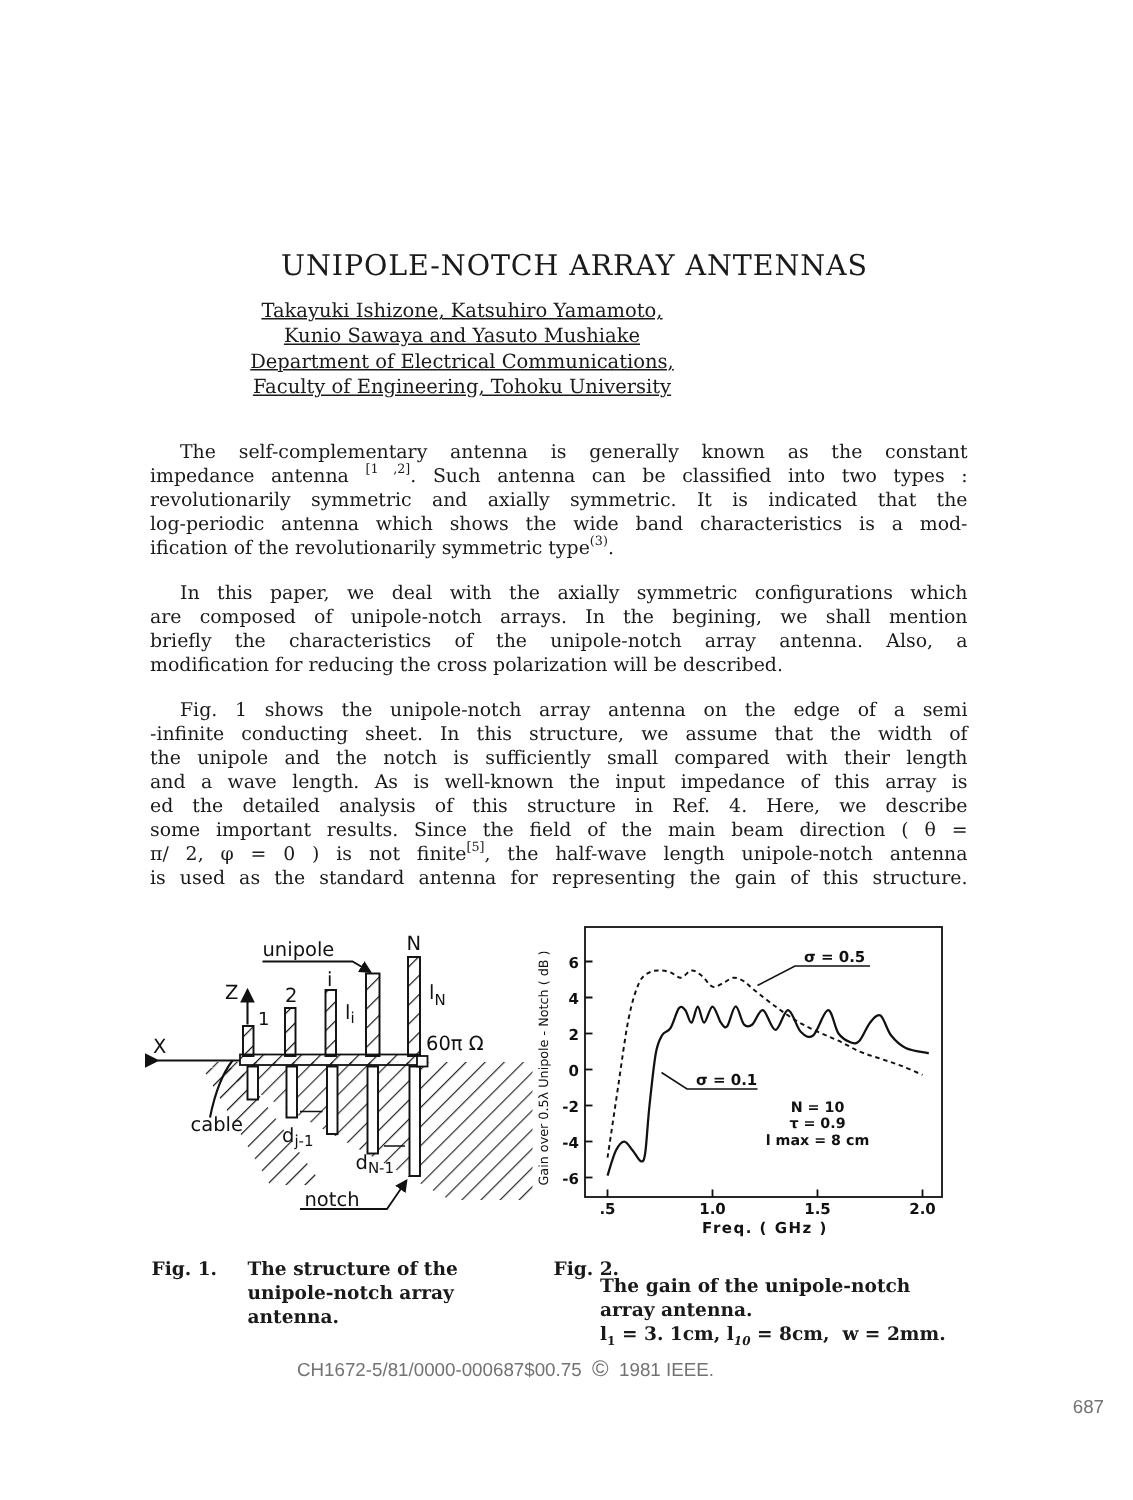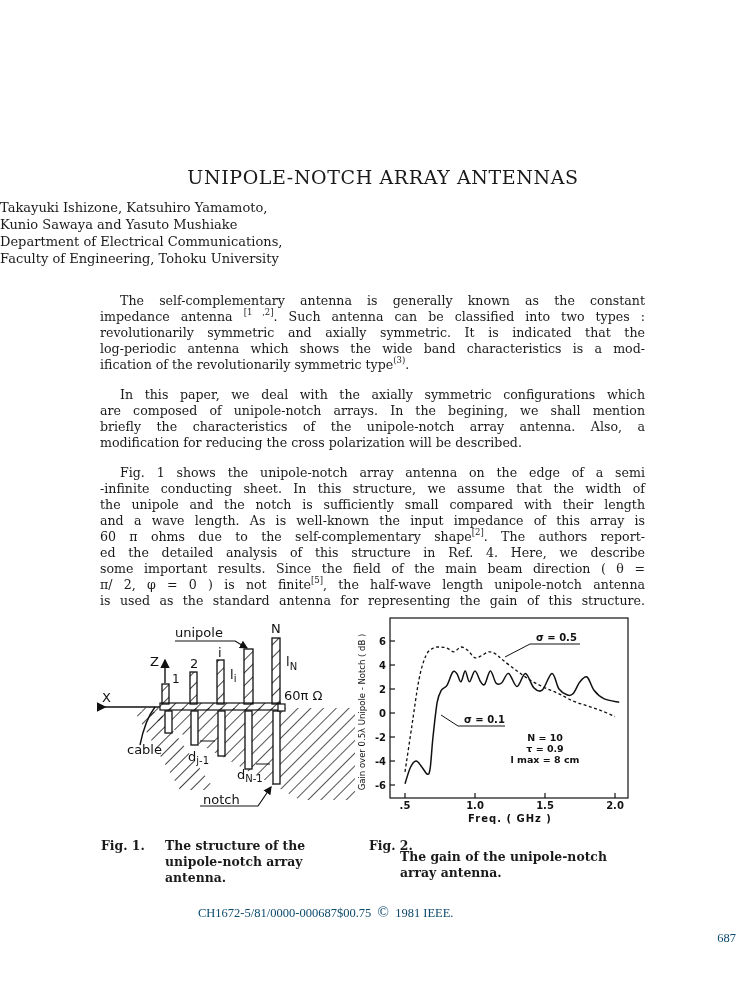--- a/index.html
+++ b/index.html
@@ -1,27 +1,27 @@
 <!DOCTYPE html>
 <html><head>
 <meta charset="utf-8">
 <style>
   html, body { margin: 0; padding: 0; background: #ffffff; }
   body { width: 755px; height: 1000px; position: relative; overflow: hidden;
          font-family: "DejaVu Serif", "Liberation Serif", serif; color: #1a1a1a; }
   .abs { position: absolute; }
   .title { left: 16px; width: 734px; top: 166px; text-align: center; font-size: 19px; letter-spacing: 0.6px; }
-  .authors { left: 0; width: 616px; top: 199px; text-align: left; font-size: 13px; line-height: 17px; }
+  .authors { left: 0; width: 616px; top: 199px; text-align: center; font-size: 13px; line-height: 17px; text-decoration: underline; }
   .para { left: 100px; width: 545px; font-size: 12.6px; line-height: 16px; text-align: justify; }
   .para .line { display: block; white-space: nowrap; text-align: justify; text-align-last: justify; }
   .para .line.last { text-align-last: left; }
   .para .line.indent { padding-left: 20px; }
   sup { font-size: 8.5px; vertical-align: 6px; line-height: 0; }
   .caption { font-size: 12.4px; line-height: 16px; font-weight: bold; }
-  .footer { font-family: Liberation Serif, serif; font-size: 12.5px; color: #0c4a6e; }
+  .footer { font-family: Liberation Sans, sans-serif; font-size: 12.5px; color: #737373; }
   svg text { font-family: "DejaVu Sans", "Liberation Sans", sans-serif; fill: #111; }
 </style>
 </head>
 <body>
 
 <div class="abs title">UNIPOLE-NOTCH ARRAY ANTENNAS</div>
 <div class="abs authors">
   <div>Takayuki Ishizone, Katsuhiro Yamamoto,</div>
   <div>Kunio Sawaya and Yasuto Mushiake</div>
   <div>Department of Electrical Communications,</div>
@@ -41,21 +41,20 @@
   <span class="line">are composed of unipole-notch arrays.  In the begining, we shall mention</span>
   <span class="line">briefly the characteristics of the unipole-notch array antenna.  Also, a</span>
   <span class="line last">modification for reducing the cross polarization will be described.</span>
 </div>
 
 <div class="abs para" style="top:465px;">
   <span class="line indent">Fig. 1 shows the unipole-notch array antenna on the edge of a semi</span>
   <span class="line">-infinite conducting sheet.  In this structure, we assume that the width of</span>
   <span class="line">the unipole and the notch is sufficiently small compared with their length</span>
   <span class="line">and a wave length.  As is well-known the input impedance of this array is</span>
-  <span class="line"><span>60 π ohms due to the self-complementary shape</span><sup>[2]</sup><span>.  The authors report-</span></span>
   <span class="line">ed the detailed analysis of this structure in Ref. 4.  Here, we describe</span>
   <span class="line">some important results.  Since the field of the main beam direction ( θ =</span>
   <span class="line"><span>π/ 2,  φ = 0 ) is not finite</span><sup>[5]</sup><span>, the half-wave length unipole-notch antenna</span></span>
   <span class="line">is used as the standard antenna for representing the gain of this structure.</span>
 </div>
 
 <svg class="abs" style="left:95px; top:615px;" width="260" height="200" viewBox="95 615 260 200">
   <defs>
     <pattern id="hatch" patternUnits="userSpaceOnUse" width="9" height="9" patternTransform="rotate(45)">
       <line x1="0" y1="0" x2="0" y2="9" stroke="#111" stroke-width="1.6"></line>
@@ -164,20 +163,21 @@
 <div class="abs caption" style="left:101px; top:838px;">Fig. 1.</div>
 <div class="abs caption" style="left:165px; top:838px;">
   <div>The structure of the</div>
   <div>unipole-notch array</div>
   <div>antenna.</div>
 </div>
 <div class="abs caption" style="left:335px; top:838px;margin-left:34px;">Fig. 2.</div>
 <div class="abs caption" style="left:400px; top:838px;margin-top:11px;">
   <div>The gain of the unipole-notch</div>
   <div>array antenna.</div>
+  <div><span>l</span><sub style="font-size:8px">1</sub><span> = 3. 1cm,</span>&nbsp;<span>l</span><sub style="font-size:8px;font-style:italic">10</sub><span> = 8cm,</span>&nbsp; <span>w = 2mm.</span></div>
 </div>
 
 <div class="abs footer" style="left:198px; top:904px;">
   <span>CH1672-5/81/0000-000687$00.75</span>&nbsp;
   <span style="font-size:15px">©</span>&nbsp;
   <span>1981 IEEE.</span>
 </div>
 <div class="abs footer" style="left:0; width:736px; top:931px; text-align:right;">687</div>
 
 </body></html>

